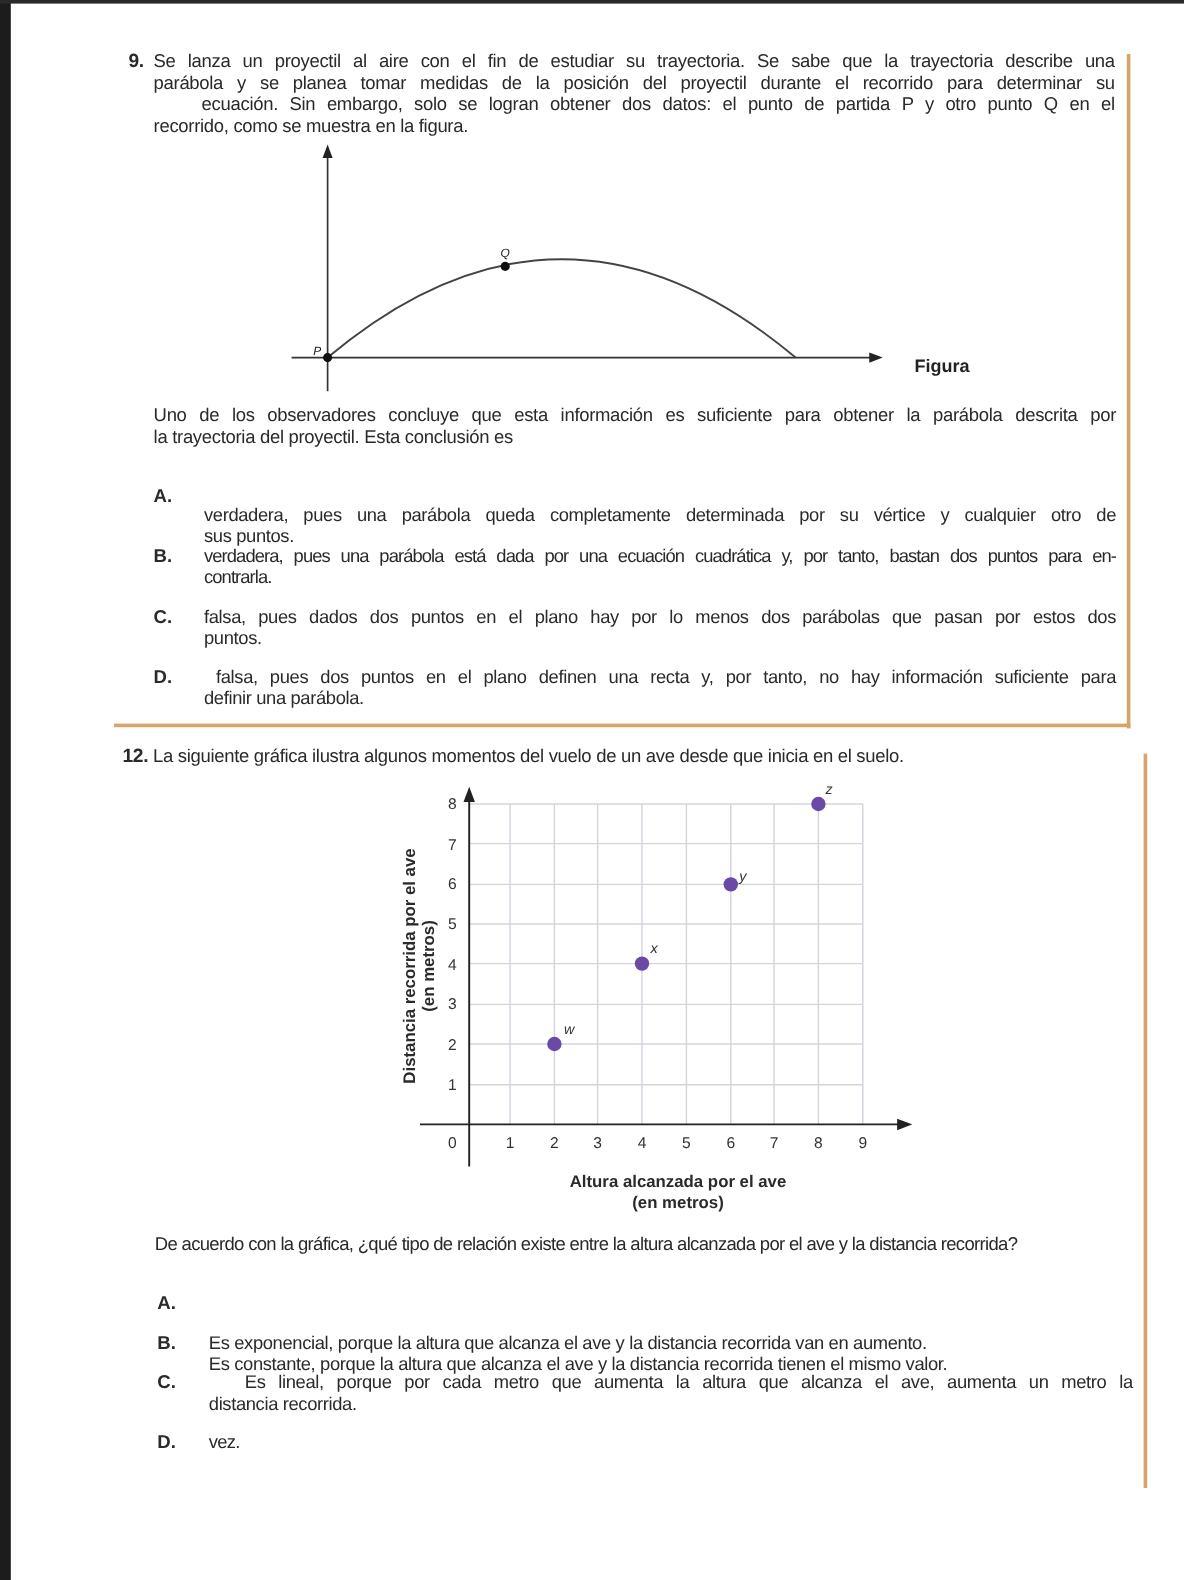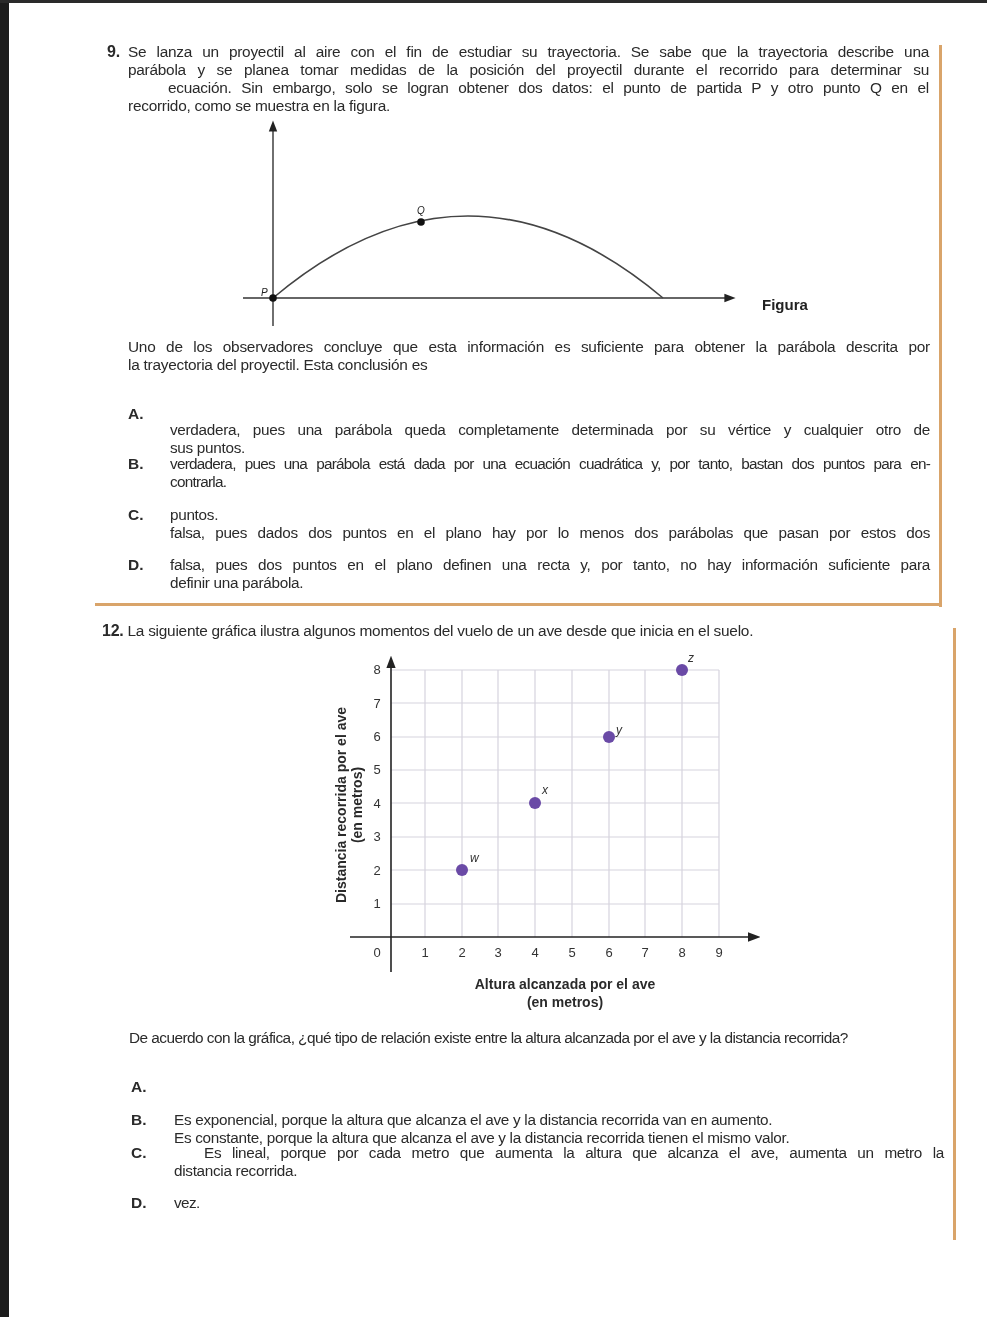--- a/index.html
+++ b/index.html
@@ -80,28 +80,28 @@
 <div>
   <span class="opt-letter" style="left:128px; top:455px;">B.</span>
   <div class="opt-text" style="left:170px; top:455px; width:760px; letter-spacing:-0.75px;">
     <div style="text-align-last:justify;">verdadera, pues una parábola está dada por una ecuación cuadrática y, por tanto, bastan dos puntos para en-</div>
     <div>contrarla.</div>
   </div>
 </div>
 <div>
   <span class="opt-letter" style="left:128px; top:506px;">C.</span>
   <div class="opt-text" style="left:170px; top:506px; width:760px;">
+    <div style="text-align-last:justify;">falsa, pues dados dos puntos en el plano hay por lo menos dos parábolas que pasan por estos dos</div>
     <div>puntos.</div>
-    <div style="text-align-last:justify;">falsa, pues dados dos puntos en el plano hay por lo menos dos parábolas que pasan por estos dos</div>
   </div>
 </div>
 <div>
   <span class="opt-letter" style="left:128px; top:556px;">D.</span>
   <div class="opt-text" style="left:170px; top:556px; width:760px;">
-    <div style="text-align-last:justify;">falsa, pues dos puntos en el plano definen una recta y, por tanto, no hay información suficiente para</div>
+    <div style="text-align-last:justify;margin-left:10px;">falsa, pues dos puntos en el plano definen una recta y, por tanto, no hay información suficiente para</div>
     <div>definir una parábola.</div>
   </div>
 </div>
 
 <div class="orange-v" style="left:953px; top:628px; height:612px;"></div>
 
 <div class="abs qtext" style="left:102px; top:622px; width:830px;">
   <span class="qnum" style="font-size:16px;">12.</span>
   <span>La siguiente gráfica ilustra algunos momentos del vuelo de un ave desde que inicia en el suelo.</span>
 </div>

